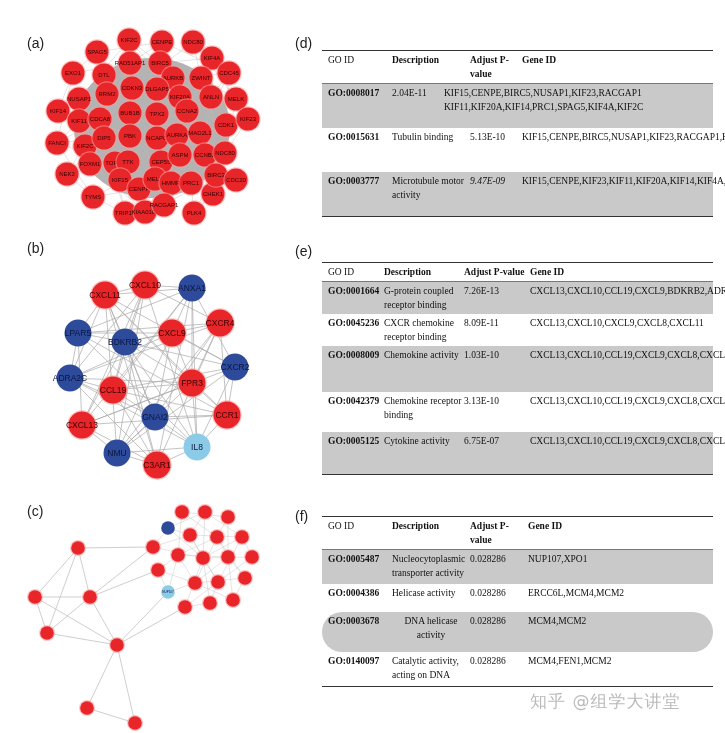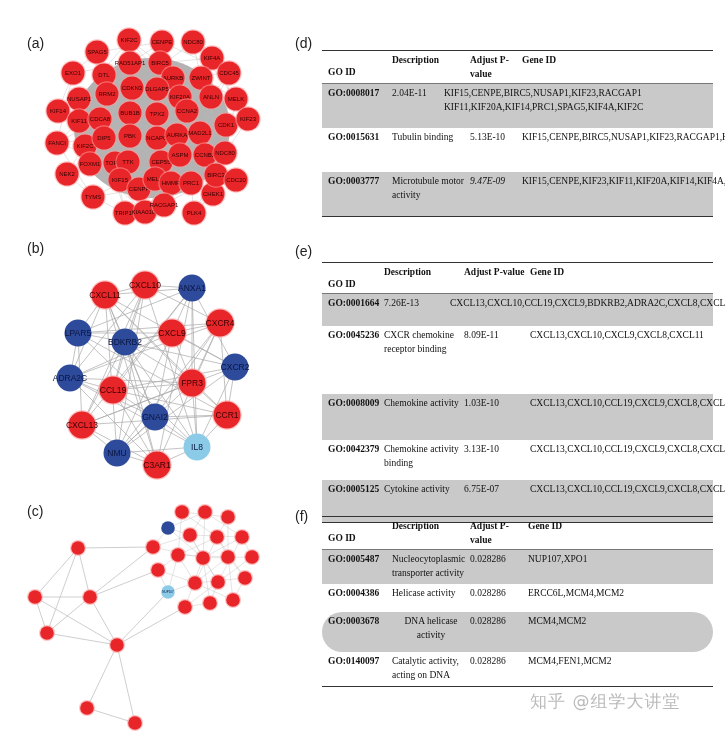--- a/index.html
+++ b/index.html
@@ -8,21 +8,21 @@
   .panel-label { position: absolute; font-family: "Liberation Sans", sans-serif; font-size: 14px; color: #222; }
   .net { position: absolute; left: 0; top: 0; }
   .tbl { position: absolute; left: 322px; width: 391px; font-size: 9.5px; line-height: 14px; }
   .tbl .topline { border-top: 1.5px solid #333; }
   .tbl .bottomline { border-top: 1.5px solid #333; }
   .tbl .row { display: flex; padding: 2px 0 2px 6px; }
   .tbl .row.shade { background: #c9c9c9; }
   .tbl .row.hdr { font-weight: bold; }
   .tbl .c1 { font-weight: bold; flex: none; }
   .tbl .c2, .tbl .c3, .tbl .c4 { flex: none; }
-  .tbl .hdr .c1 { font-weight: bold; margin-top: 12px; }
+  .tbl .hdr .c1 { font-weight: normal; }
   .watermark { position: absolute; left: 530px; top: 690px; font-family: "DejaVu Sans", sans-serif; font-size: 17px; color: rgba(130,130,130,0.55); letter-spacing: 1px; }
 </style>
 </head>
 <body>
 
 <div class="panel-label" style="left:27px;top:35px;">(a)</div>
 <div class="panel-label" style="left:27px;top:240px;">(b)</div>
 <div class="panel-label" style="left:27px;top:503px;">(c)</div>
 <div class="panel-label" style="left:295px;top:35px;">(d)</div>
 <div class="panel-label" style="left:295px;top:243px;">(e)</div>
@@ -833,38 +833,39 @@
     <div class="topline"></div>
     <div class="row hdr">
       <div class="c1" style="width: 56px;">GO ID</div>
       <div class="c2" style="width: 80px;">Description</div>
       <div class="c3" style="width: 66px;">Adjust P-value</div>
       <div class="c4" style="width: 178px;">Gene ID</div>
     </div>
     <div style="border-top: 1px solid rgb(119, 119, 119);"></div>
     <div class="row shade" style="min-height: 32px;">
       <div class="c1" style="width: 56px;">GO:0001664</div>
+      <div class="c2" style="width: 80px;">G-protein coupled receptor binding</div>
       <div class="c3" style="width: 66px;">7.26E-13</div>
       <div class="c4" style="width: 178px;">CXCL13,CXCL10,CCL19,CXCL9,BDKRB2,ADRA2C,CXCL8,CXCL11,NMU,GNAI2</div>
     </div>
     <div class="row" style="min-height: 32px; font-family: Liberation Serif, serif;">
       <div class="c1" style="width: 56px;">GO:0045236</div>
       <div class="c2" style="width: 80px;">CXCR chemokine receptor binding</div>
       <div class="c3" style="width: 66px;">8.09E-11</div>
       <div class="c4" style="width: 178px;">CXCL13,CXCL10,CXCL9,CXCL8,CXCL11</div>
     </div>
-    <div class="row shade" style="min-height: 46px; margin-top: 36px;">
+    <div class="row shade" style="min-height: 46px;">
       <div class="c1" style="width: 56px;">GO:0008009</div>
       <div class="c2" style="width: 80px;">Chemokine activity</div>
       <div class="c3" style="width: 66px;">1.03E-10</div>
       <div class="c4" style="width: 178px;">CXCL13,CXCL10,CCL19,CXCL9,CXCL8,CXCL11</div>
     </div>
     <div class="row" style="min-height: 40px;">
       <div class="c1" style="width: 56px;">GO:0042379</div>
-      <div class="c2" style="width: 80px;">Chemokine activity binding</div>
+      <div class="c2" style="width: 80px;">Chemokine receptor binding</div>
       <div class="c3" style="width: 66px;">3.13E-10</div>
       <div class="c4" style="width: 178px;">CXCL13,CXCL10,CCL19,CXCL9,CXCL8,CXCL11</div>
     </div>
     <div class="row shade" style="min-height: 42px;">
       <div class="c1" style="width: 56px;">GO:0005125</div>
       <div class="c2" style="width: 80px;">Cytokine activity</div>
       <div class="c3" style="width: 66px;">6.75E-07</div>
       <div class="c4" style="width: 178px;">CXCL13,CXCL10,CCL19,CXCL9,CXCL8,CXCL11</div>
     </div>
     <div class="bottomline"></div>

